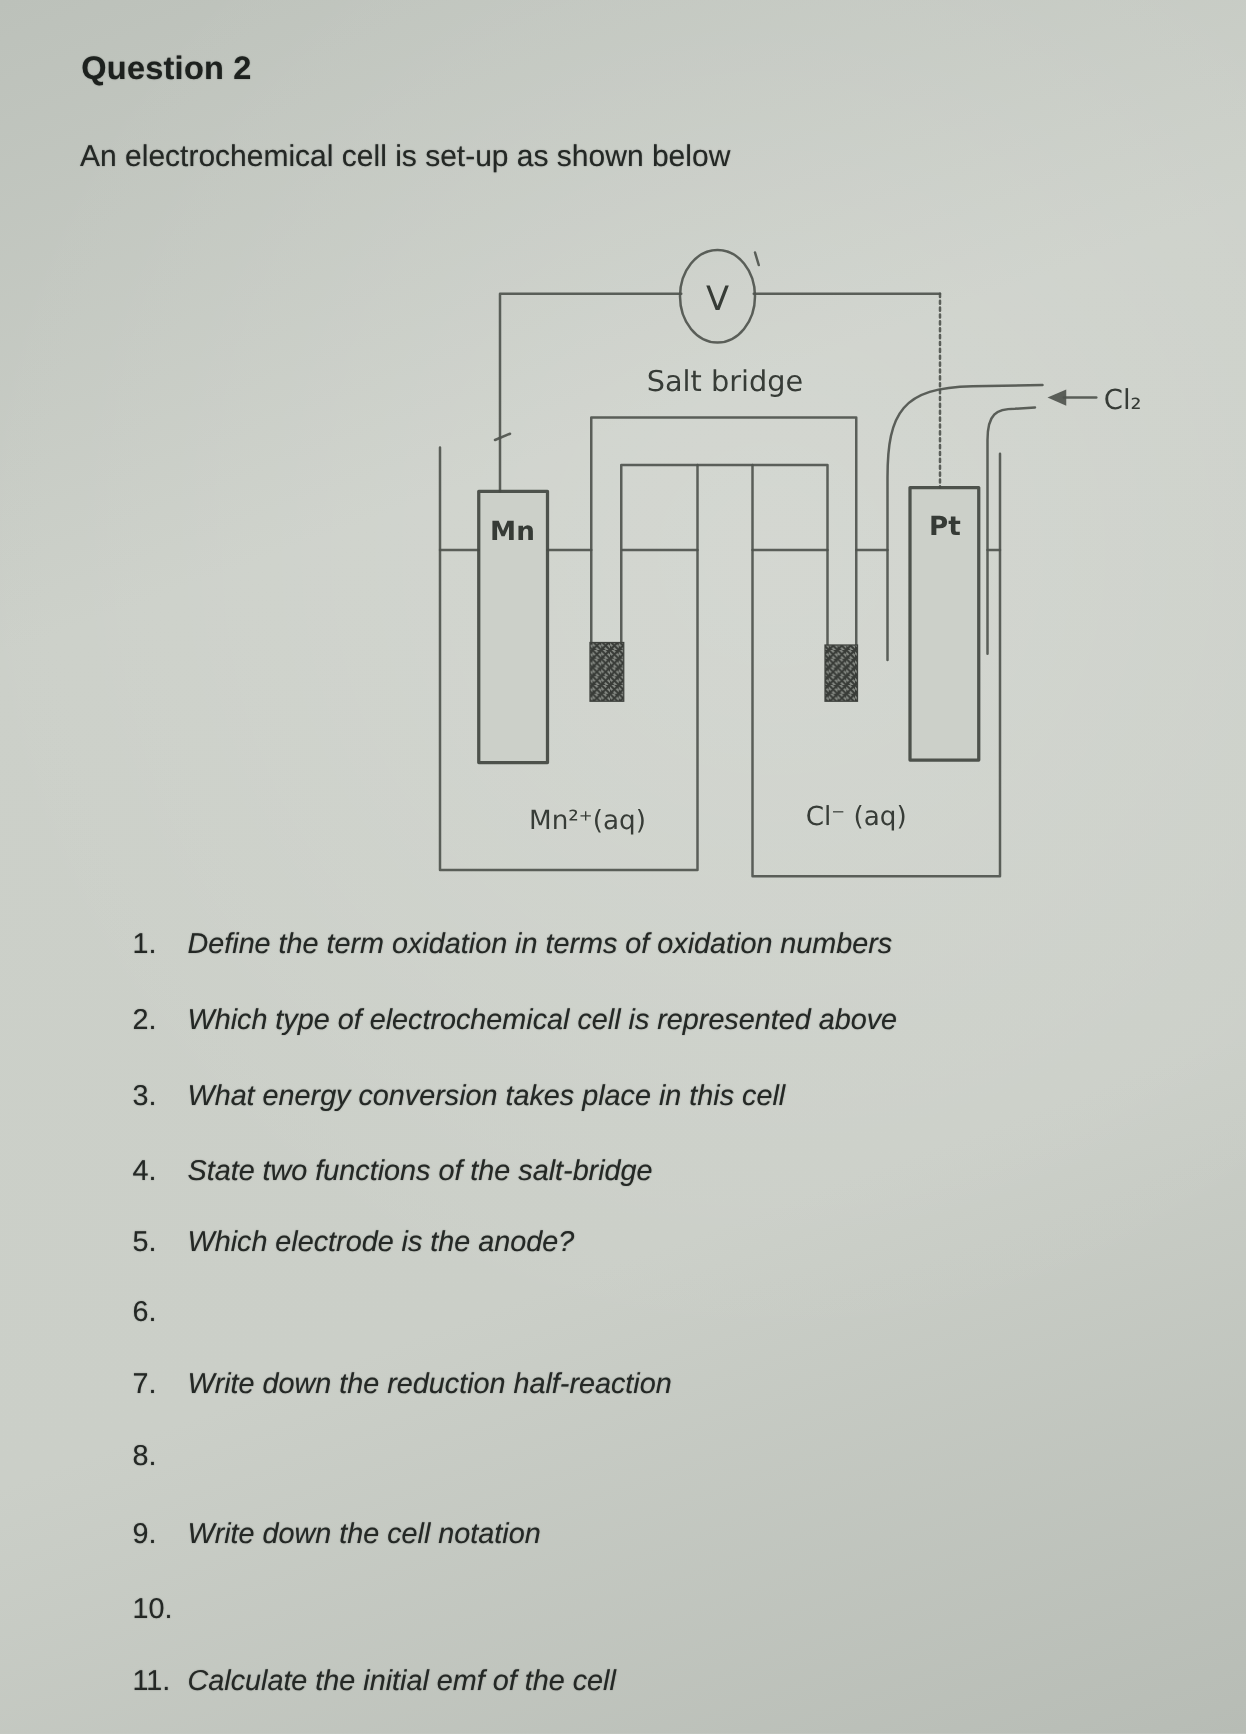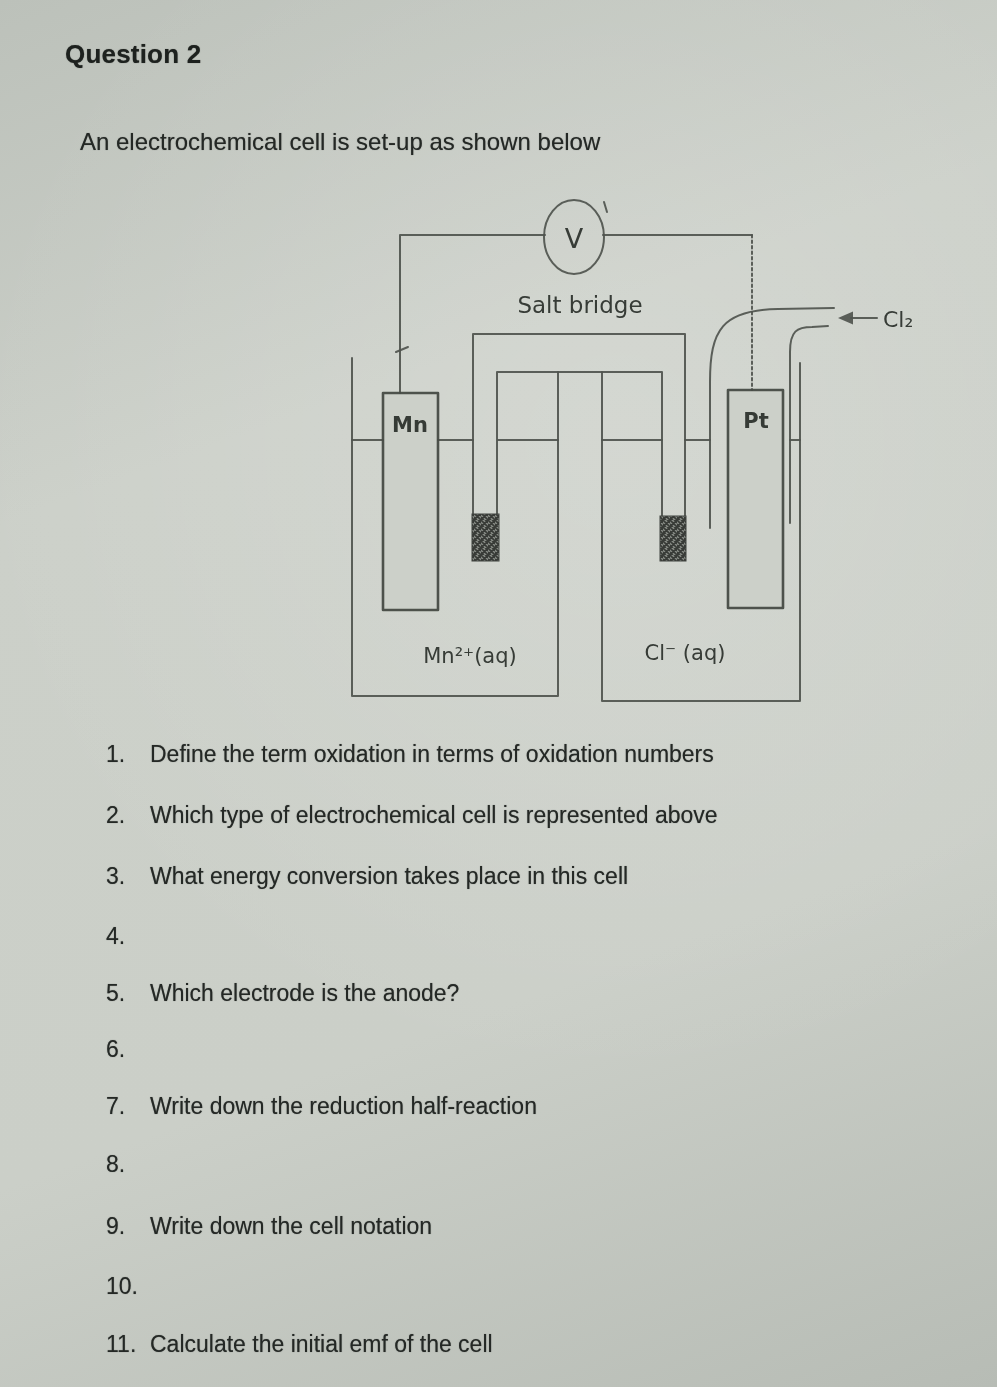--- a/index.html
+++ b/index.html
@@ -14,39 +14,39 @@
       radial-gradient(120% 85% at 62% 32%, rgba(255,255,255,0.16) 0%, rgba(255,255,255,0) 55%),
       radial-gradient(145% 120% at 50% 52%, rgba(0,0,0,0) 55%, rgba(18,22,18,0.25) 100%),
       linear-gradient(160deg,#bcc1ba 0%,#ccd0c9 30%,#cbcfc8 68%,#b7bcb5 100%);
   }
   .heading{
     position:absolute;left:62px;top:36px;margin:3px;
     font-size:26px;font-weight:bold;color:#1d211e;letter-spacing:0.2px;
     text-shadow:0 0 1px rgba(25,29,26,0.55);
   }
   .intro{
-    position:absolute;left:64px;top:112px;margin:16px;
+    position:absolute;left:64px;top:112px;margin:0;
     font-size:24px;color:#24282 5;color:#242825;
     text-shadow:0 0 1px rgba(30,34,31,0.5);
   }
   .diagram{position:absolute;left:320px;top:170px;width:660px;height:560px;}
   .diagram svg{display:block;}
   .ln{stroke:#4f544e;stroke-width:2;fill:none;stroke-linecap:round;stroke-linejoin:round;opacity:0.92;}
   .ln-thick{stroke:#464b45;stroke-width:2.6;fill:#ccd0c9;stroke-linejoin:round;opacity:0.95;}
   .wire-dot{stroke-dasharray:2.5 3;}
   .dlabel{
     font-family:"DejaVu Sans","Liberation Sans",sans-serif;
     fill:#2f342f;opacity:0.95;
   }
   .q-item{
     position:absolute;left:106px;width:870px;display:flex;align-items:flex-start;
     font-size:23px;color:#242825;text-shadow:0 0 1px rgba(30,34,31,0.5);
   }
   .q-num{display:inline-block;min-width:44px;flex:0 0 44px;}
-  .q-text{display:inline-block;}
+  .q-text{display:inline-block;font-style:italic;}
 </style>
 </head>
 <body>
 
 <div class="page">
 
   <h1 class="heading">Question 2</h1>
   <p class="intro">An electrochemical cell is set-up as shown below</p>
 
   <div class="diagram">
@@ -106,20 +106,21 @@
   <div class="q-item" style="top:802px">
     <span class="q-num">2.</span>
     <span class="q-text">Which type of electrochemical cell is represented above</span>
   </div>
   <div class="q-item" style="top:863px">
     <span class="q-num">3.</span>
     <span class="q-text">What energy conversion takes place in this cell</span>
   </div>
   <div class="q-item" style="top:923px">
     <span class="q-num">4.</span>
+    <span class="q-text">State two functions of the salt-bridge</span>
   </div>
   <div class="q-item" style="top:980px">
     <span class="q-num">5.</span>
     <span class="q-text">Which electrode is the anode?</span>
   </div>
   <div class="q-item" style="top:1036px">
     <span class="q-num">6.</span>
   </div>
   <div class="q-item" style="top:1093px">
     <span class="q-num">7.</span>

